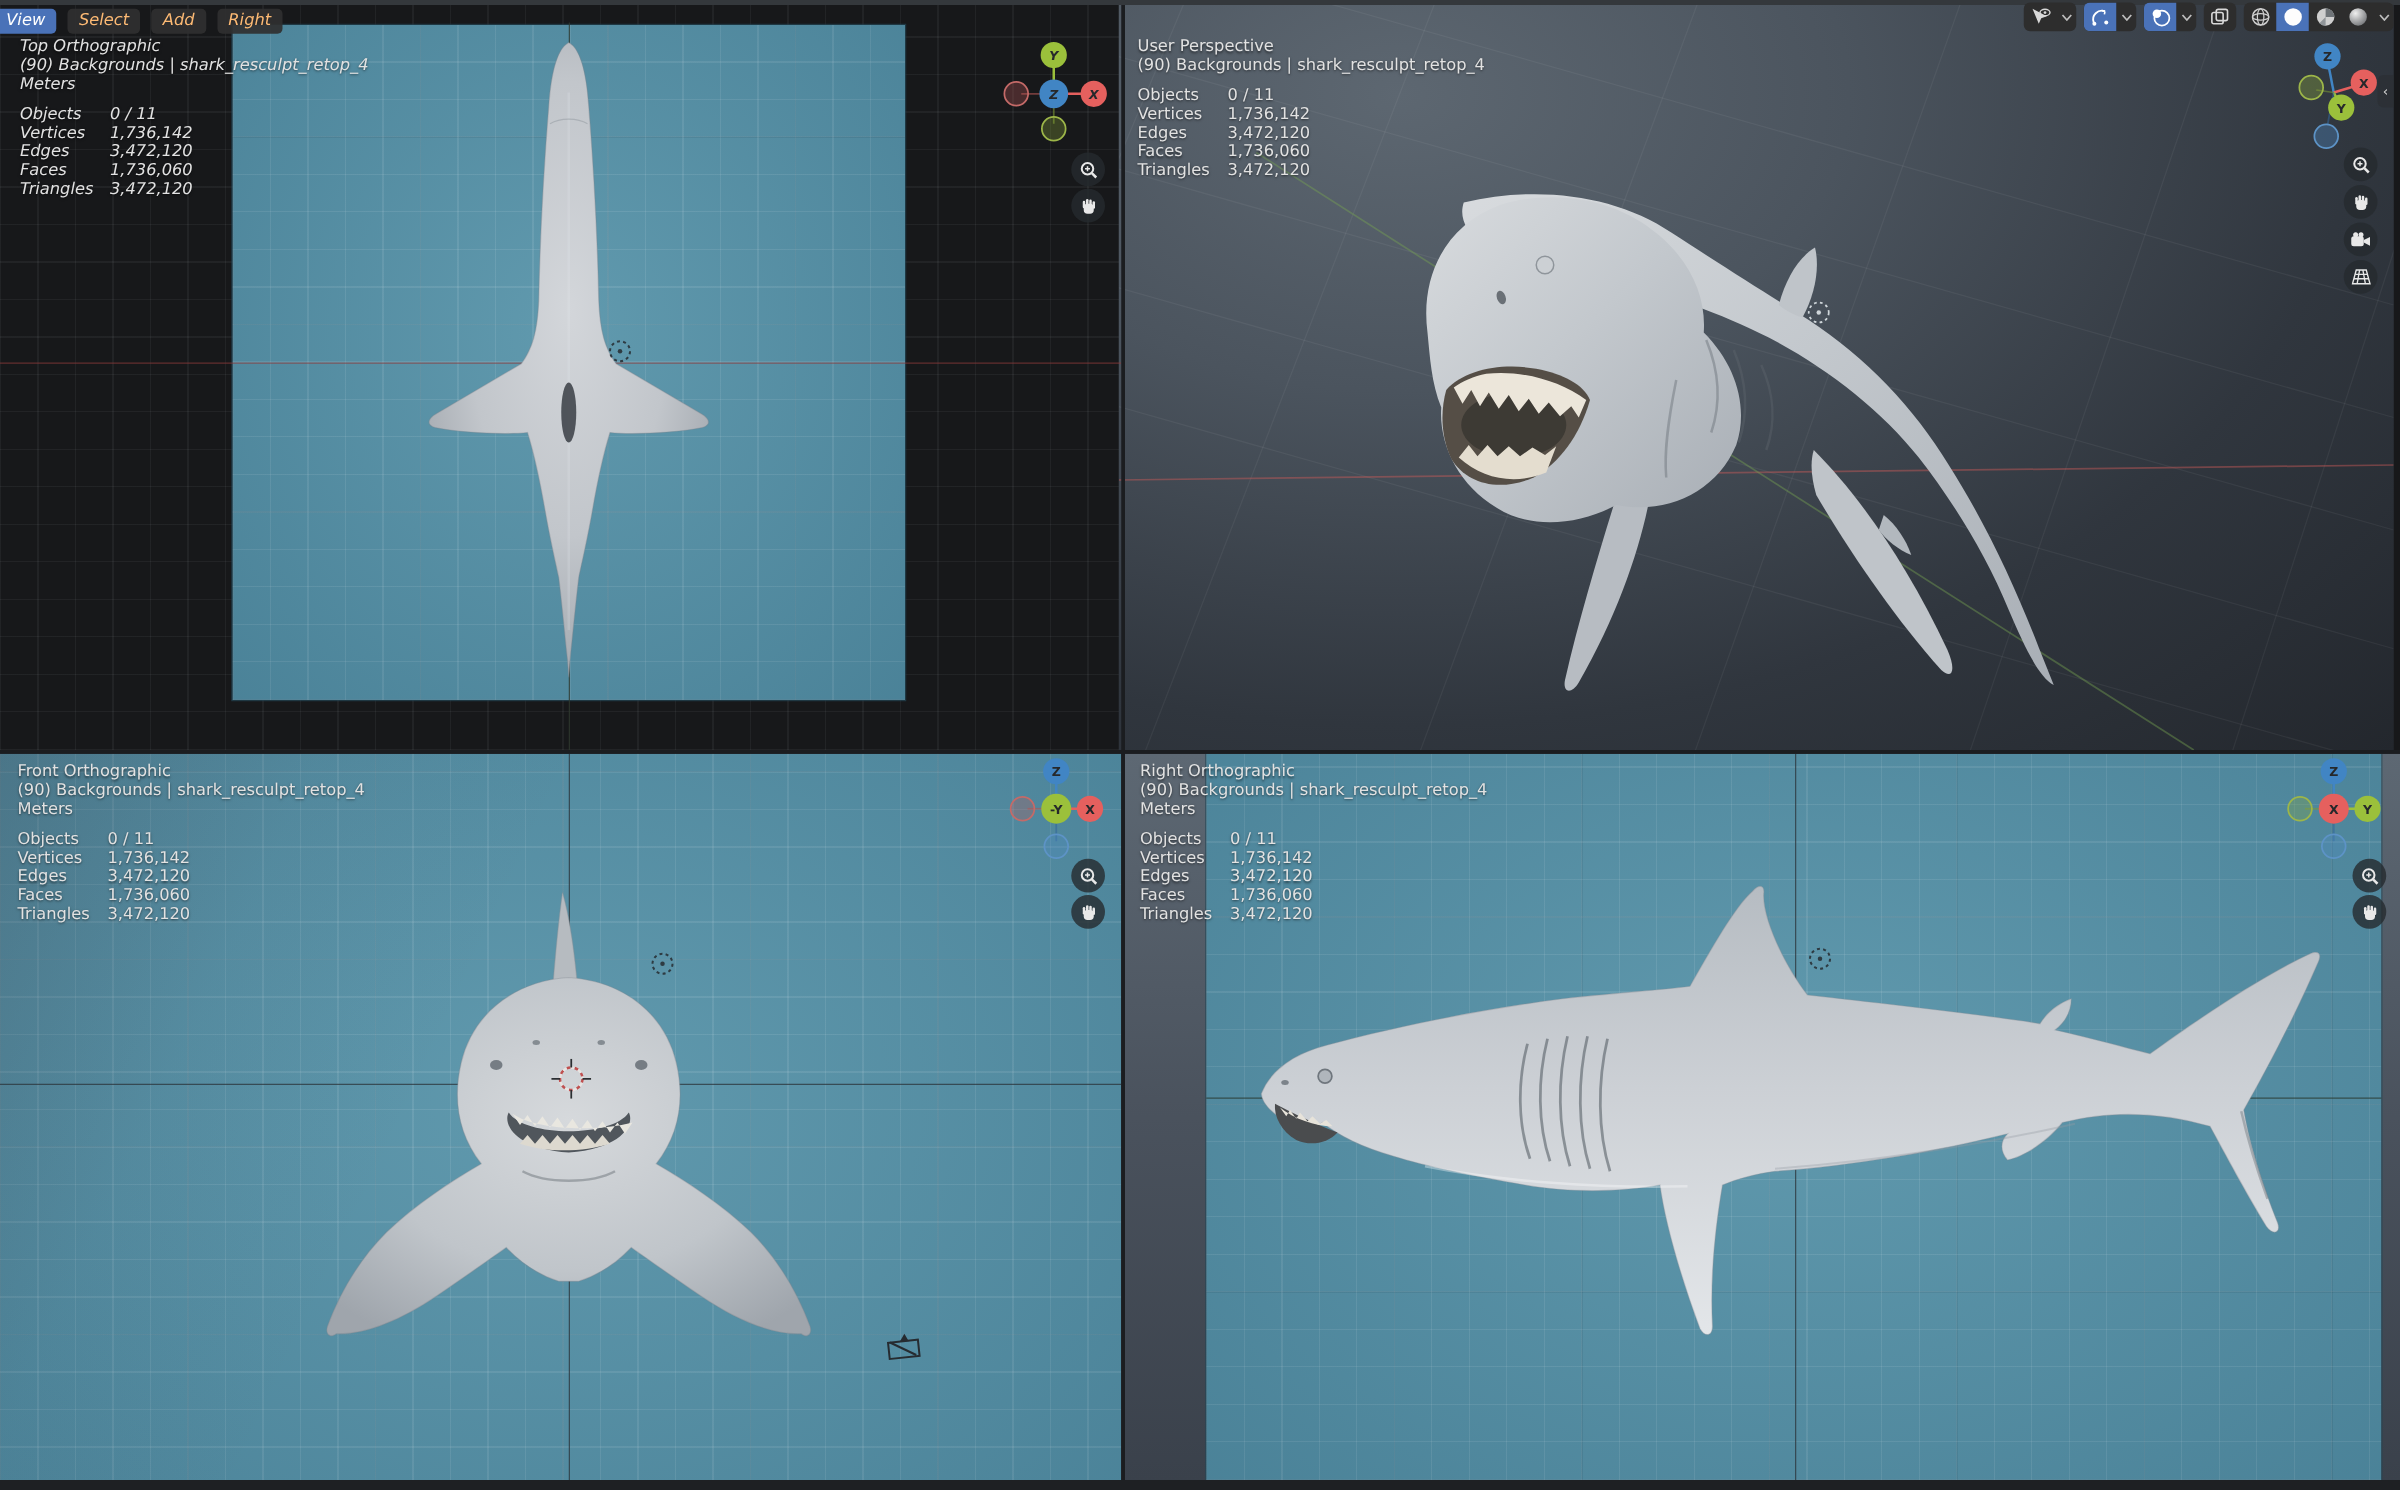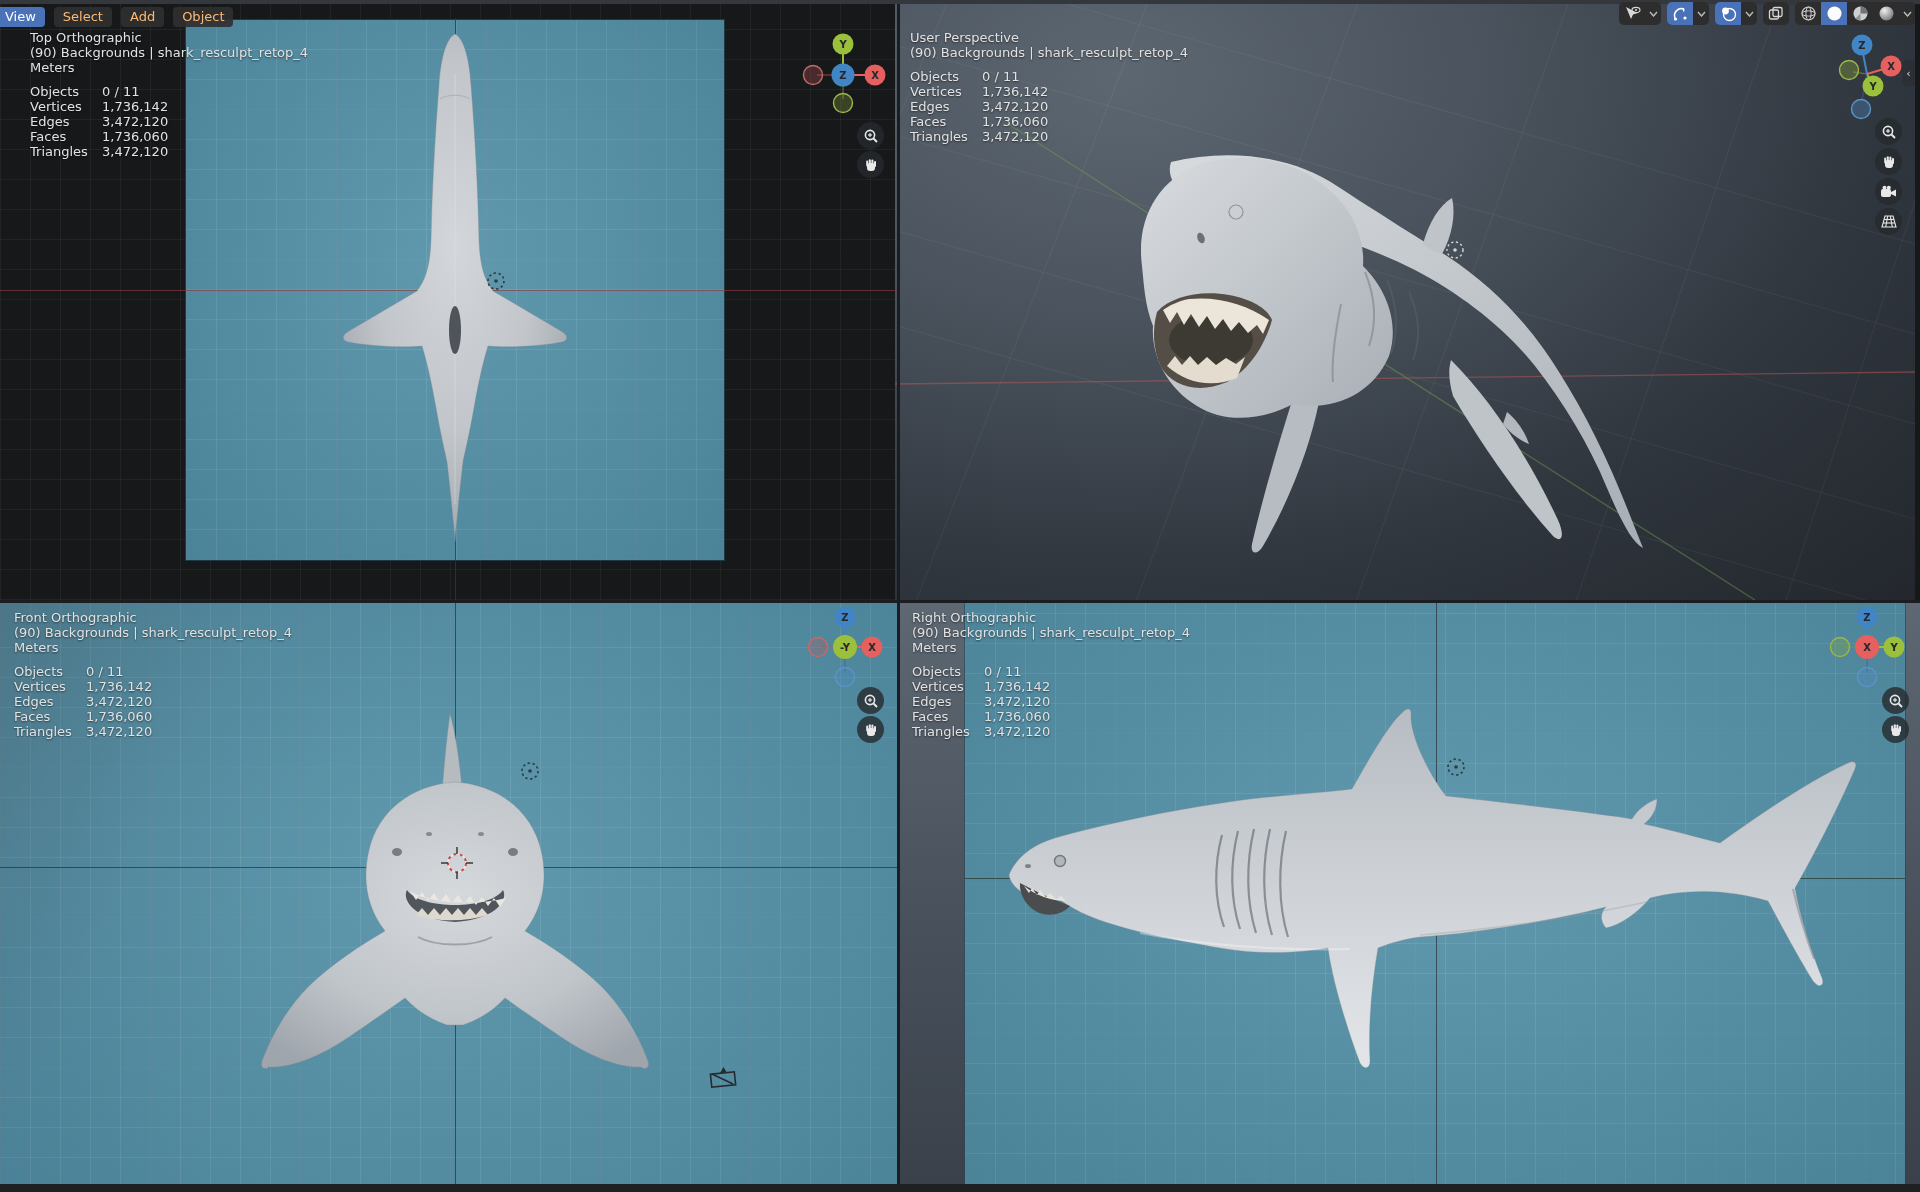--- a/index.html
+++ b/index.html
@@ -6,21 +6,21 @@
   #root{position:relative;width:1920px;height:1192px;overflow:hidden;
         font-family:"DejaVu Sans","Liberation Sans",sans-serif;
         -webkit-font-smoothing:antialiased;}
   .bar-top{position:absolute;left:0;top:0;width:1920px;height:4px;background:#34383c;}
   .bar-bottom{position:absolute;left:0;top:1184px;width:1920px;height:8px;background:#1e2023;}
   .vdiv{position:absolute;left:897px;top:4px;width:3px;height:1180px;background:#1b1d20;z-index:40;}
   .hdiv{position:absolute;left:0;top:600px;width:1920px;height:3px;background:#1b1d20;z-index:40;}
 
   .vp{position:absolute;overflow:hidden;}
   .vp-top{left:0;top:4px;width:897px;height:596px;
-    background:linear-gradient(180deg,#6e7a87 0%,#5b6674 42%,#47505c 78%,#3c4450 100%);}
+    background:linear-gradient(180deg,#6e7a87 0%,#5b6674 42%,#47505c 78%,#3c4450 100%);font-style:italic;}
   .vp-user{left:895px;top:4px;width:1020px;height:596px;
     background:radial-gradient(ellipse at 22% 12%,#5d6771 0%,#4b545e 32%,#30363e 68%,#23272d 100%);}
   .vp-front{left:0;top:603px;width:897px;height:615px;background:#50899f;}
   .vp-right{left:900px;top:603px;width:1020px;height:581px;
     background:linear-gradient(180deg,#5d6873 0%,#4a525d 50%,#3a414b 100%);}
 
   .grid-blue{background-color:#5391a7;background-image:
     radial-gradient(ellipse at 50% 45%, rgba(255,255,255,.08), rgba(0,0,20,.10)),
     repeating-linear-gradient(90deg, rgba(235,245,250,.10) 0 1px, transparent 1px 30px),
     repeating-linear-gradient(0deg, rgba(235,245,250,.10) 0 1px, transparent 1px 30px),
@@ -100,24 +100,24 @@
 
     <svg class="marker" style="left:484px;top:265px;" width="24" height="24">
       <circle cx="12" cy="12" r="8" fill="none" stroke="#2e3b42" stroke-width="1.6" stroke-dasharray="2.4 2.6"></circle>
       <circle cx="12" cy="12" r="1.8" fill="#2e3b42"></circle>
     </svg>
 
     <div class="menus">
       <div class="menu-btn active">View</div>
       <div class="menu-btn">Select</div>
       <div class="menu-btn">Add</div>
-      <div class="menu-btn">Object</div>
-    </div>
-
-    <div class="overlay" style="left:30px;top:26px;">
+      <div class="menu-btn">Right</div>
+    </div>
+
+    <div class="overlay" style="left:16px;top:26px;">
       <div class="t1">Top Orthographic</div>
       <div>(90) Backgrounds | shark_resculpt_retop_4</div>
       <div>Meters</div>
       <div class="stats">
         <div class="srow">
             <span class="slabel">Objects</span>
             <span class="sval">0 / 11</span>
           </div>
         <div class="srow">
             <span class="slabel">Vertices</span>

